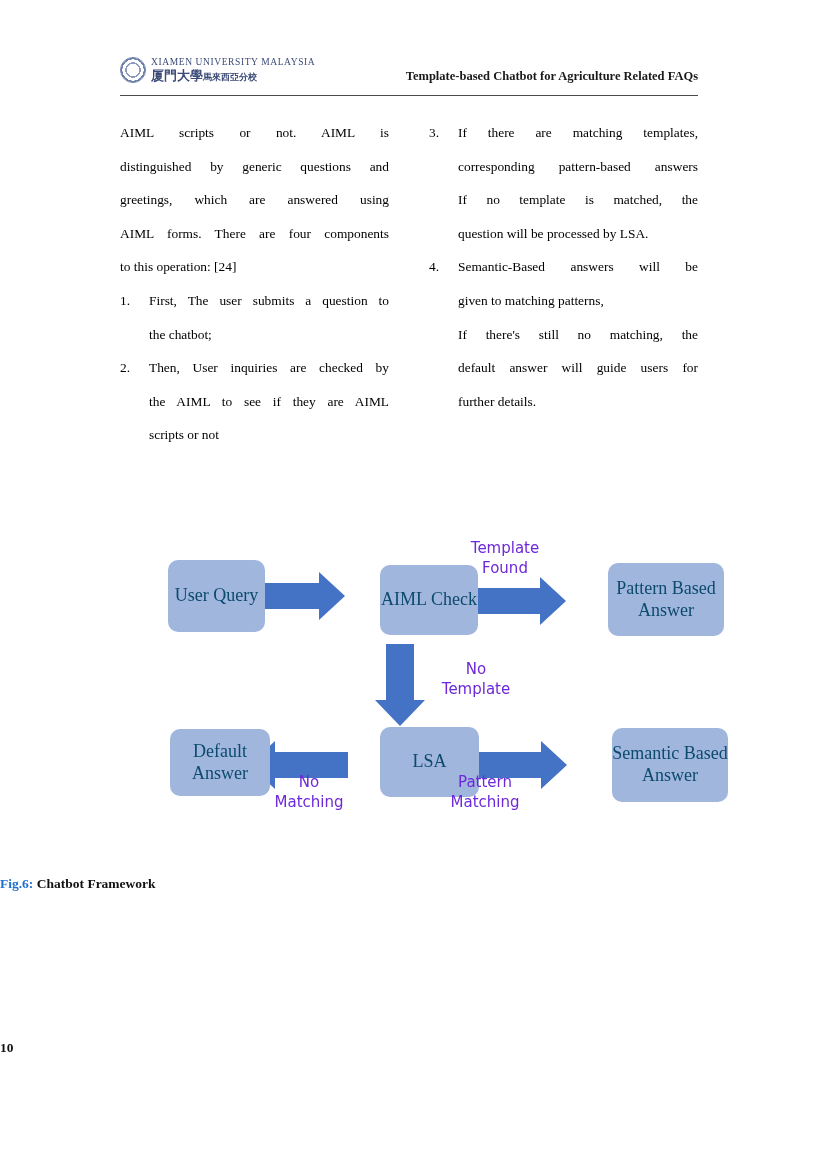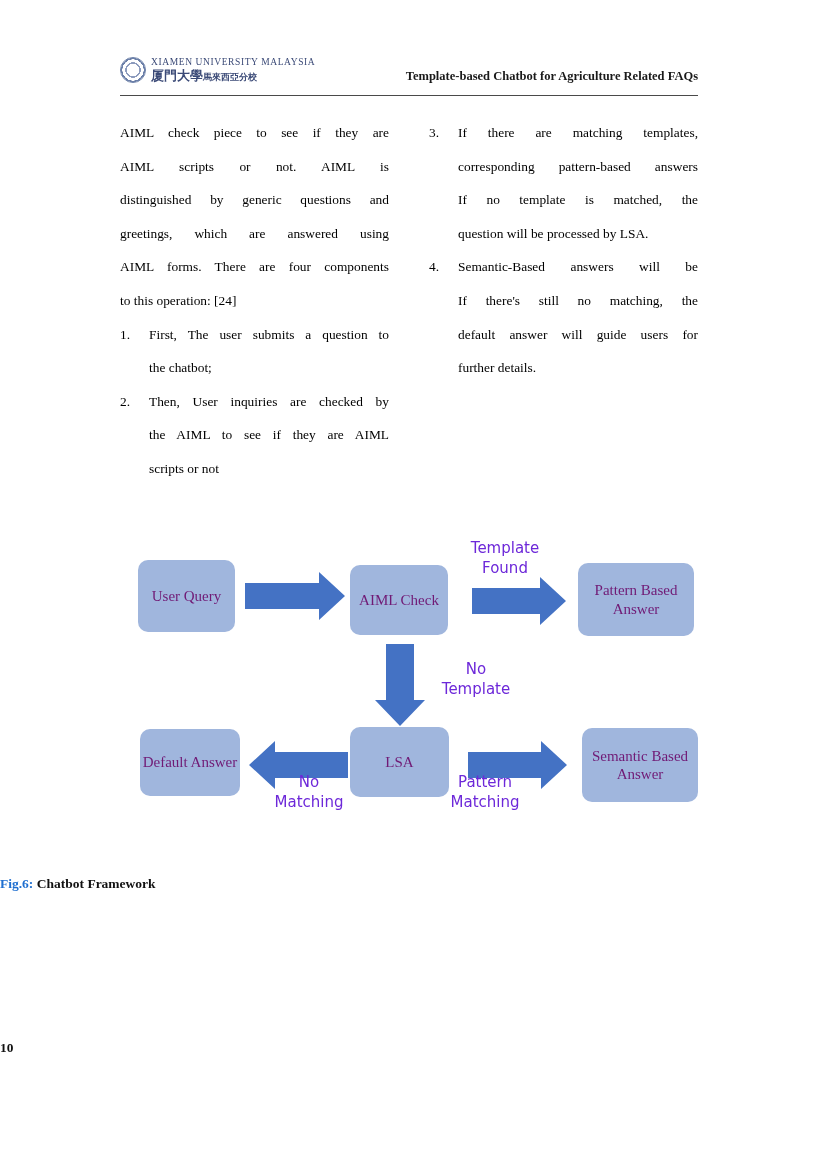--- a/index.html
+++ b/index.html
@@ -151,24 +151,25 @@
   }
   .fc-box {
     position: absolute;
     background: #a0b6dd;
     border-radius: 10px;
     display: flex;
     align-items: center;
     justify-content: center;
     text-align: center;
     font-family: "Liberation Serif", serif;
-    font-size: 15px;
+    font-size: 18px;
     line-height: 1.22;
-    color: #701a75;
+    color: #0c4a6e;
     box-sizing: border-box;
+    margin-left: 30px;
   }
   .fc-label {
     position: absolute;
     font-family: "DejaVu Sans", sans-serif;
     font-size: 15px;
     line-height: 1.32;
     color: #6d28d9;
     text-align: center;
     white-space: pre-line;
   }
@@ -211,21 +212,20 @@
       </div>
     </div>
     <div id="header-title">Template-based Chatbot for Agriculture Related FAQs</div>
   </div>
   <div id="header-rule"></div>
 
   <div id="columns">
 
     <div class="column">
       <p class="para">
-        <span class="justify-line">AIML check piece to see if they are</span>
         <span class="justify-line">AIML scripts or not. AIML is</span>
         <span class="justify-line">distinguished by generic questions and</span>
         <span class="justify-line">greetings, which are answered using</span>
         <span class="justify-line">AIML forms. There are four components</span>
         <span class="last-line">to this operation: [24]</span>
       </p>
 
       <ol class="numlist">
         <li>
           <span class="marker">1.</span>
@@ -246,20 +246,21 @@
         <li>
           <span class="marker">3.</span>
           <span class="justify-line">If there are matching templates,</span>
           <span class="justify-line">corresponding pattern-based answers</span>
           <span class="justify-line">If no template is matched, the</span>
           <span class="last-line">question will be processed by LSA.</span>
         </li>
         <li>
           <span class="marker">4.</span>
           <span class="justify-line">Semantic-Based answers will be</span>
+          <span class="last-line">given to matching patterns,</span>
           <span class="justify-line">If there's still no matching, the</span>
           <span class="justify-line">default answer will guide users for</span>
           <span class="last-line">further details.</span>
         </li>
       </ol>
     </div>
   </div>
 
   <div id="flowchart">
 

